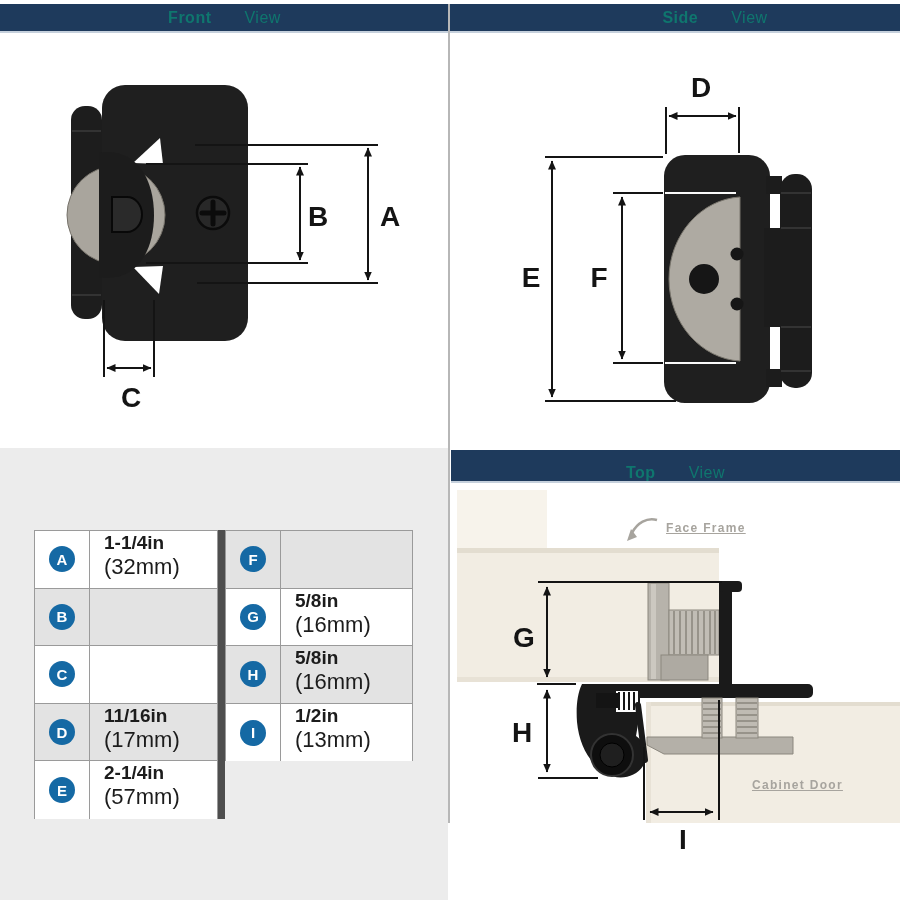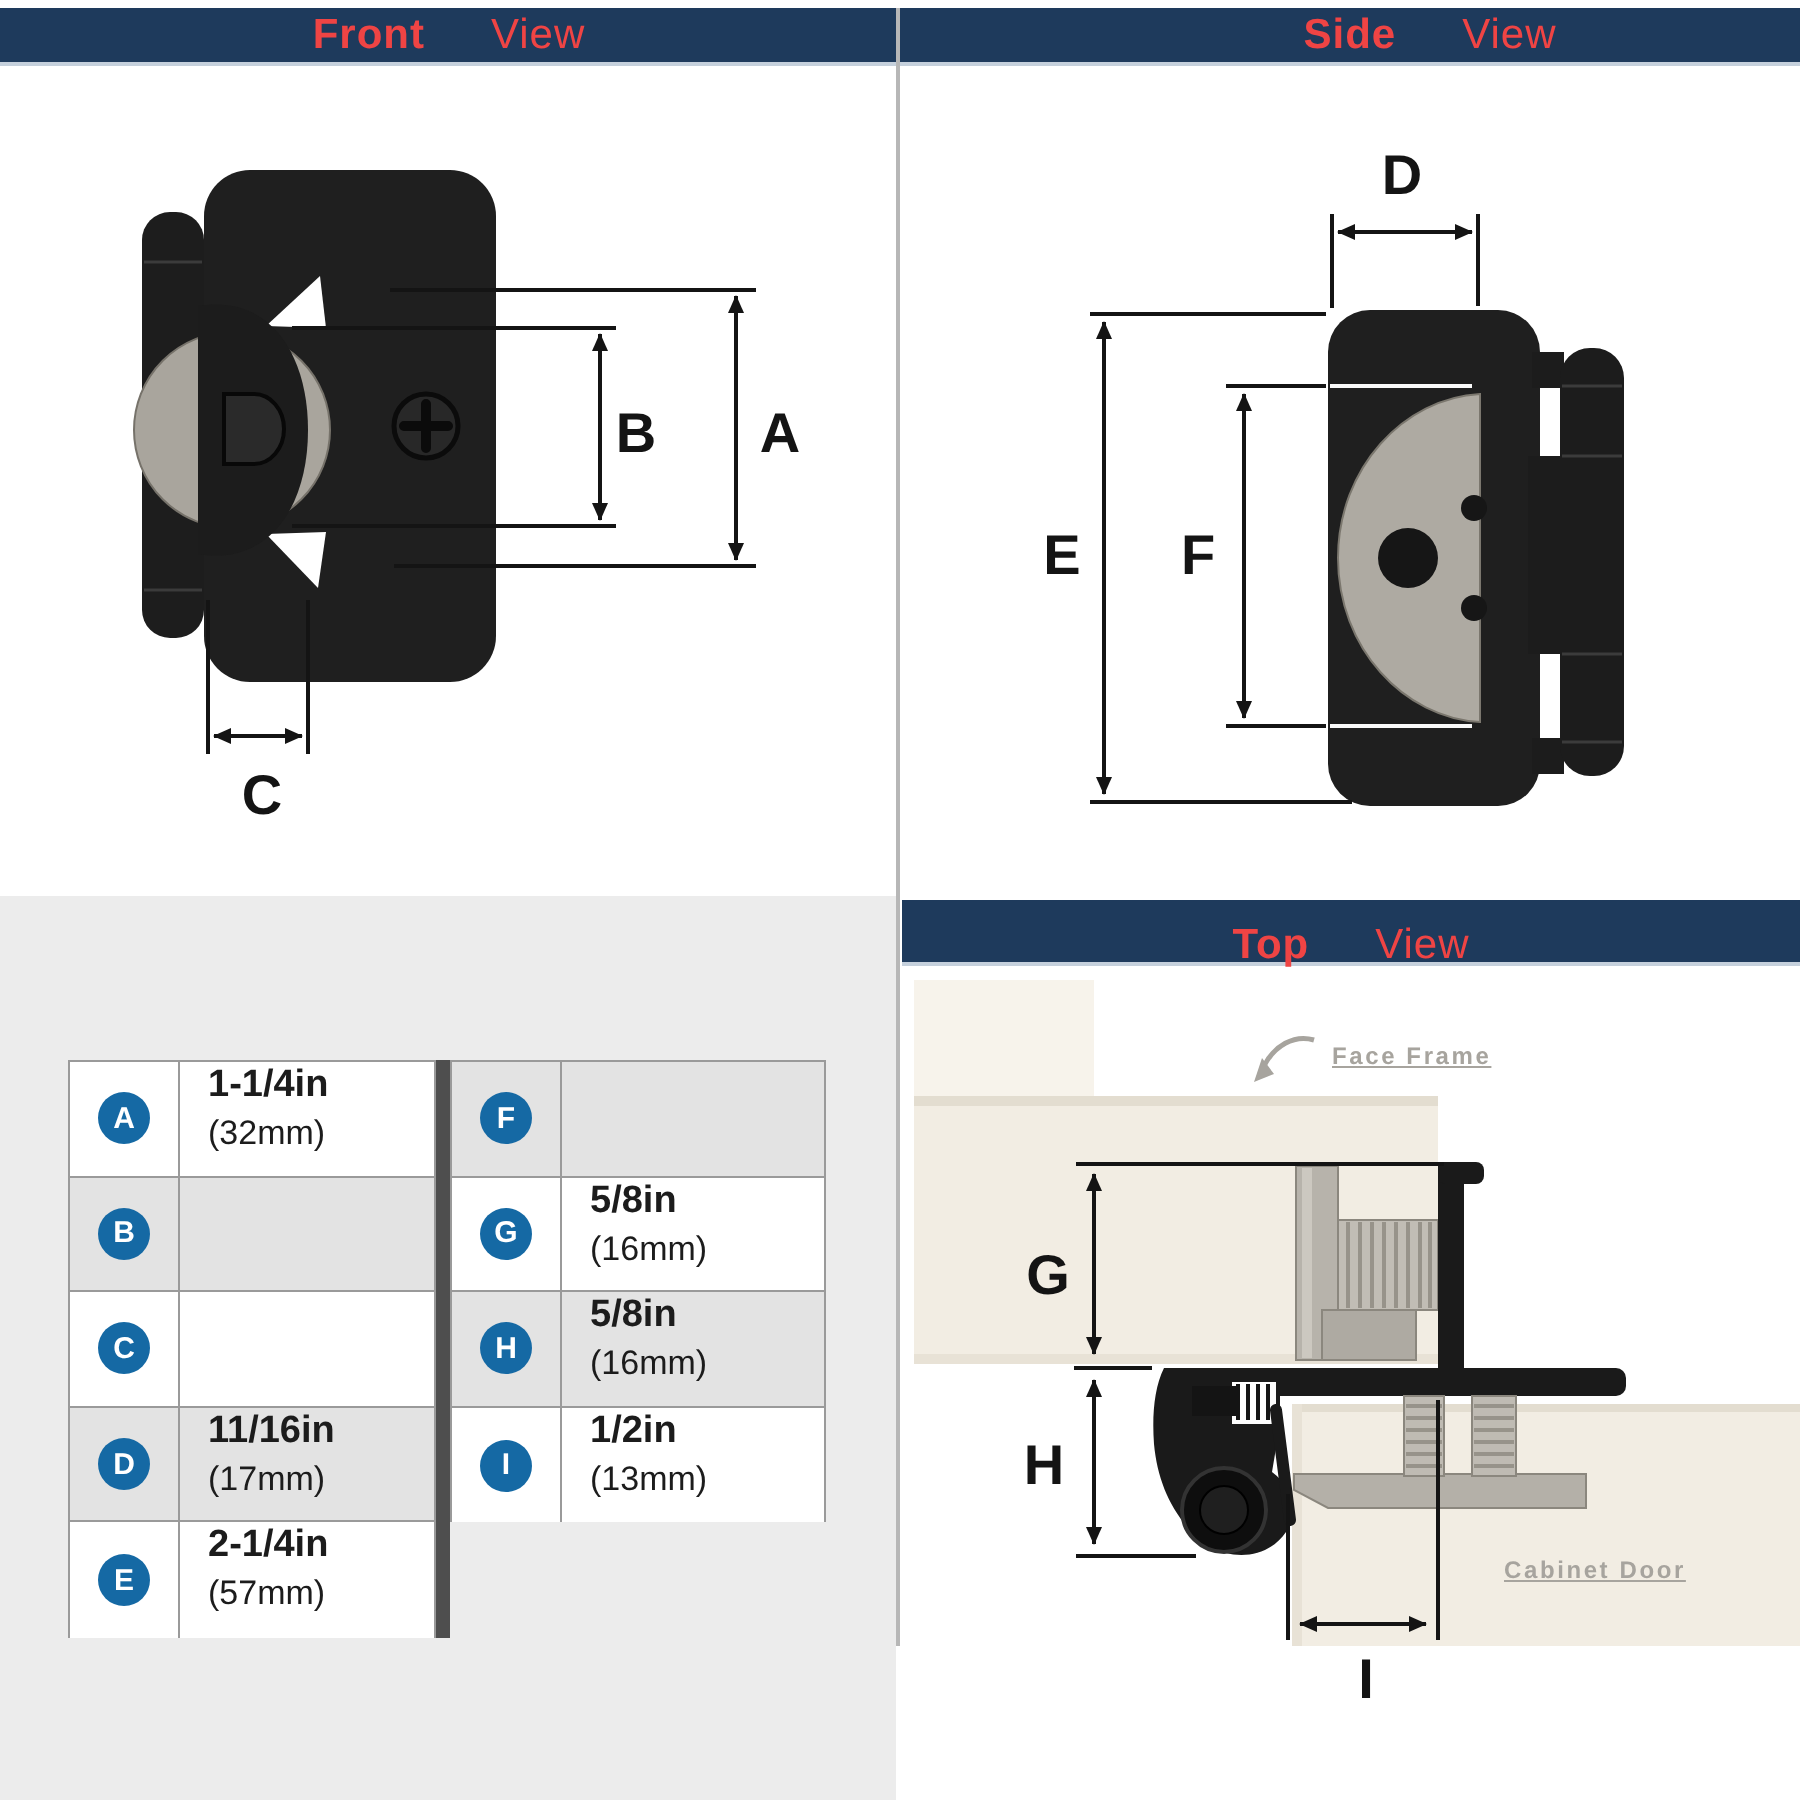--- a/index.html
+++ b/index.html
@@ -5,21 +5,21 @@
   html,body{margin:0;padding:0;background:#fff;}
   #stage{
     position:relative;width:900px;height:900px;overflow:hidden;
     font-family:"Liberation Sans",sans-serif;background:#fff;
   }
   
   .band{position:absolute;background:var(--navy,#1e3a5c);height:27px;}
   .band-underline{position:absolute;background:var(--underline,#c5d0dc);height:2px;}
   .band-label{
     position:absolute;height:27px;display:flex;align-items:center;justify-content:center;
-    color:#ef4444;font-size:21px;letter-spacing:.5px;white-space:pre;gap:26px;
+    color:#0f766e;font-size:16px;letter-spacing:.5px;white-space:pre;gap:26px;
   }
   .band-label .strong{font-weight:700;}
   .band-label .rest{font-weight:400;margin-left:7px;}
   .topview-band{position:absolute;background:var(--navy,#1e3a5c);height:31px;}
   .topview-label{height:45px;}
   
   .vdivider{position:absolute;background:#b7b7b7;width:2px;}
   .quad-bg{position:absolute;background:var(--quadbg,#ececec);}
   
   .dimlbl{
@@ -37,21 +37,21 @@
   .trow:last-child{border-bottom:none;}
   .trow.shaded{background:var(--rowshade,#e3e3e3);}
   .tkey{width:55px;box-sizing:border-box;border-right:1px solid var(--tborder,#9a9a9a);
     display:flex;align-items:center;justify-content:center;}
   .badge{
     width:26px;height:26px;border-radius:50%;background:var(--badge,#1569a4);
     color:#fff;font-size:15px;font-weight:700;display:flex;align-items:center;justify-content:center;
   }
   .tval{flex:1;display:flex;flex-direction:column;padding-left:14px;color:#1c1c1c;}
   .v1{font-size:19px;font-weight:700;line-height:24px;}
-  .v2{font-size:17px;font-weight:400;line-height:23px;}
+  .v2{font-size:22px;font-weight:400;line-height:23px;}
   .sep-bar{position:absolute;background:var(--sepdark,#4e4e4e);}
   svg.quad{position:absolute;}
 </style>
 </head>
 <body>
 
 <div id="stage">
 
   <div class="band" style="left:0;top:4px;width:900px;"></div>
   <div class="band-underline" style="left:0;top:31px;width:900px;"></div>

